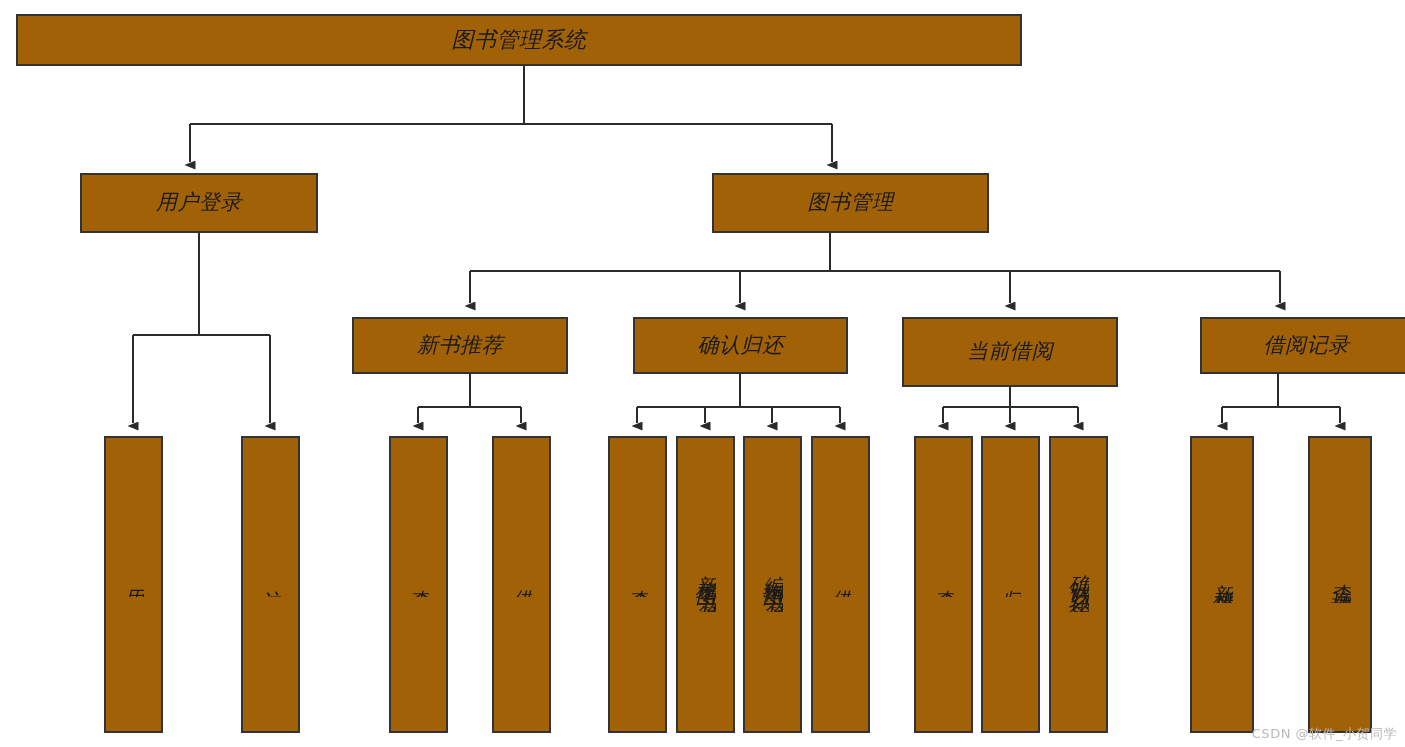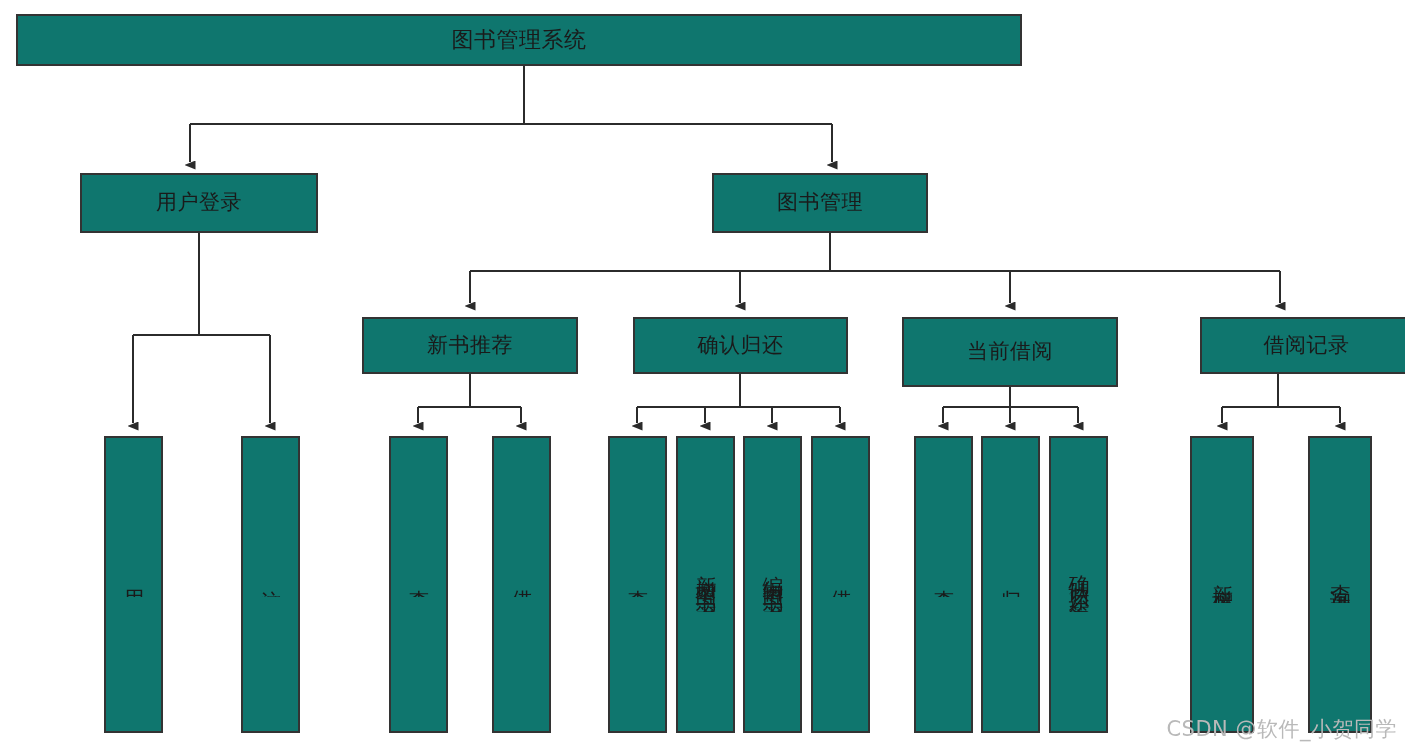--- a/index.html
+++ b/index.html
@@ -22,26 +22,27 @@
     position: absolute;
     left: 0;
     top: 0;
     width: 1405px;
     height: 747px;
     pointer-events: none;
   }
   .node {
     position: absolute;
     box-sizing: border-box;
-    background: #0f766e;
+    background: #a16207;
     border: 2.5px solid #333333;
     display: flex;
     align-items: center;
     justify-content: center;
     z-index: 2;
+    font-style: italic;
   }
   .node .label-h {
     font-size: 21px;
     color: #1a1a1a;
     line-height: 1.1;
     white-space: nowrap;
     letter-spacing: 0.5px;
   }
   .node.vertical {
     align-items: center;
@@ -56,21 +57,21 @@
     line-height: 1;
     white-space: nowrap;
     max-height: 285px;
     overflow: hidden;
   }
   .node.root .label-h { font-size: 22px; }
   .watermark {
     position: absolute;
     right: 8px;
     bottom: 4px;
-    font-size: 21px;
+    font-size: 13px;
     color: #b9b9b9;
     white-space: nowrap;
     z-index: 3;
     letter-spacing: 0.5px;
   }
 </style>
 </head>
 <body>
 
 <div id="canvas">
@@ -126,25 +127,25 @@
   </svg>
 
   <div class="node root" style="left:16px; top:14px; width:1006px; height:52px;">
     <span class="label-h">图书管理系统</span>
   </div>
 
   <div class="node" style="left:80px; top:173px; width:238px; height:60px;">
     <span class="label-h">用户登录</span>
   </div>
 
-  <div class="node" style="left:712px; top:173px; width:216px; height:60px;justify-content:center;">
+  <div class="node" style="left:712px; top:173px; width:277px; height:60px;justify-content:center;">
     <span class="label-h">图书管理</span>
   </div>
 
-  <div class="node" style="left:362px; top:317px; width:216px; height:57px;">
+  <div class="node" style="left:352px; top:317px; width:216px; height:57px;">
     <span class="label-h">新书推荐</span>
   </div>
 
   <div class="node" style="left:633px; top:317px; width:215px; height:57px;">
     <span class="label-h">确认归还</span>
   </div>
 
   <div class="node" style="left:902px; top:317px; width:216px; height:70px;">
     <span class="label-h">当前借阅</span>
   </div>

